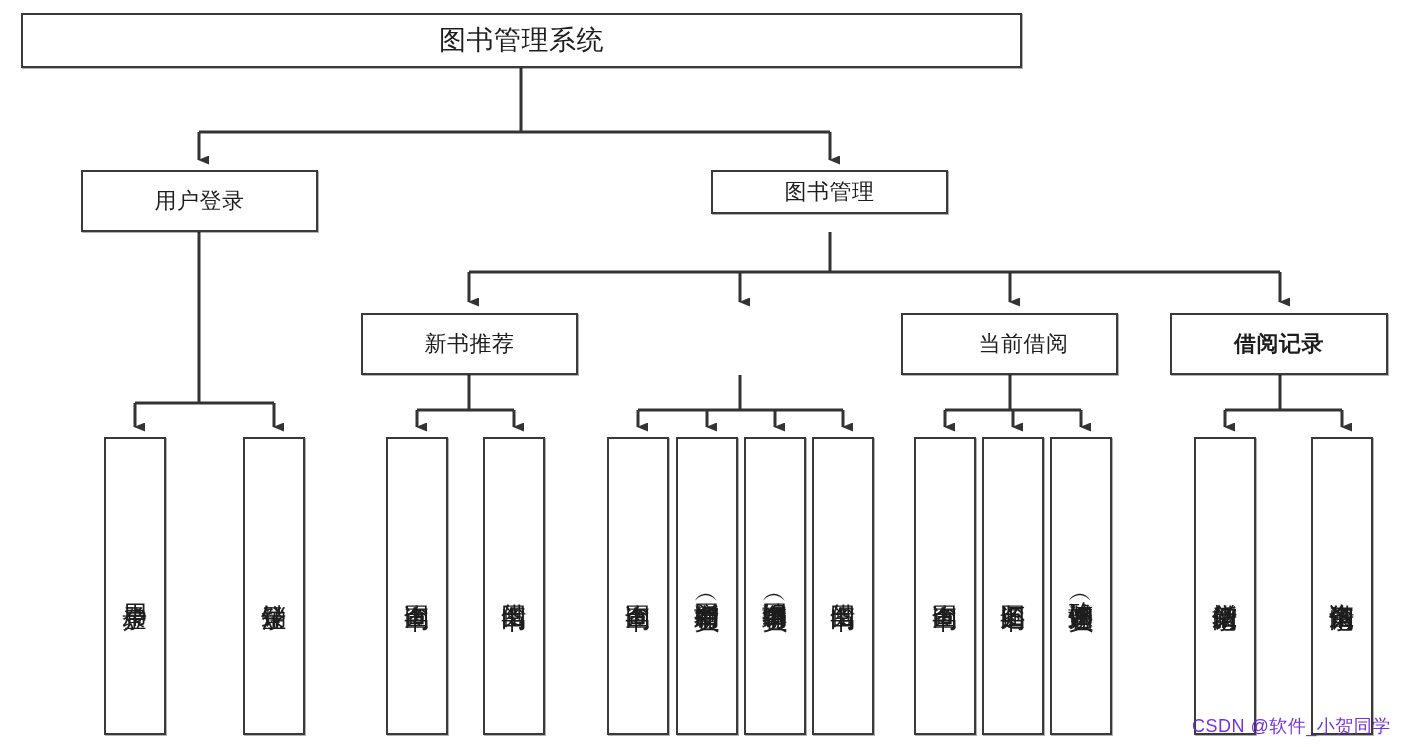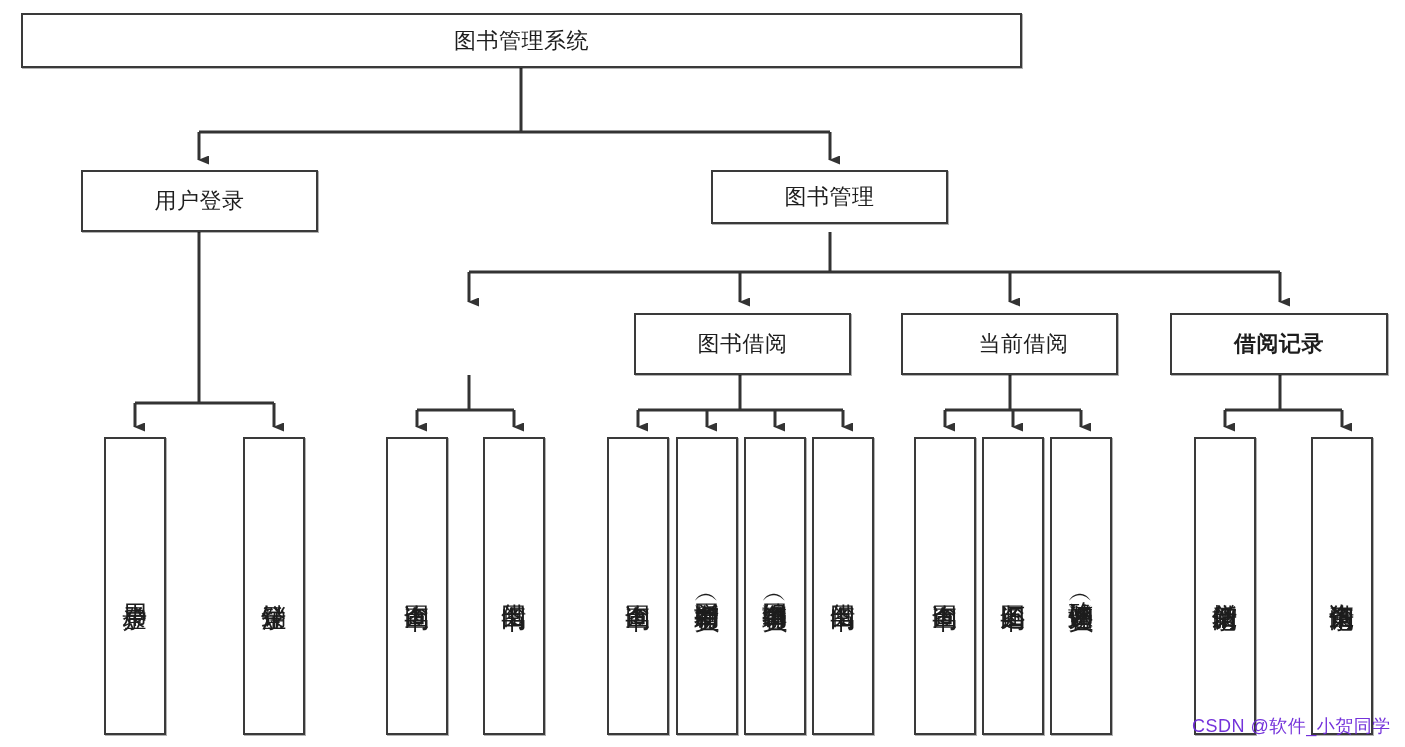--- a/index.html
+++ b/index.html
@@ -39,21 +39,21 @@
     color: #1d1d1d;
     line-height: 1.18;
     text-align: center;
     letter-spacing: 0.5px;
   }
   .node.horiz .label {
     font-size: 22px;
     writing-mode: horizontal-tb;
   }
   .node.title .label {
-    font-size: 22px;
+    font-size: 27px;
   }
   .node.vert {
     align-items: center;
     justify-content: center;
   }
   .node.vert .label {
     writing-mode: vertical-rl;
     text-orientation: upright;
     font-size: 25px;
     line-height: 1.05;
@@ -124,26 +124,26 @@
     </g>
   </svg>
 
   <div class="node horiz title" style="left:21px; top:13px; width:1001px; height:55px;">
     <span class="label">图书管理系统</span>
   </div>
 
   <div class="node horiz" style="left:81px; top:170px; width:237px; height:62px;">
     <span class="label">用户登录</span>
   </div>
-  <div class="node horiz" style="left:711px; top:170px; width:237px; height:54px;">
+  <div class="node horiz" style="left:711px; top:170px; width:237px; height:44px;">
     <span class="label">图书管理</span>
   </div>
 
-  <div class="node horiz" style="left:634px; top:313px; width:217px; height:62px;">
-    <span class="label">图书借阅</span>
+  <div class="node horiz" style="left:361px; top:313px; width:217px; height:62px;">
+    <span class="label">新书推荐</span>
   </div>
   <div class="node horiz" style="left:901px; top:313px; width:217px; height:62px;padding-left:28px;">
     <span class="label">当前借阅</span>
   </div>
   <div class="node horiz" style="left:1170px; top:313px; width:218px; height:62px;font-weight:bold;">
     <span class="label">借阅记录</span>
   </div>
 
   <div class="node vert" style="left:104px; top:437px; width:62px; height:298px;">
     <span class="label">用户登录</span>

